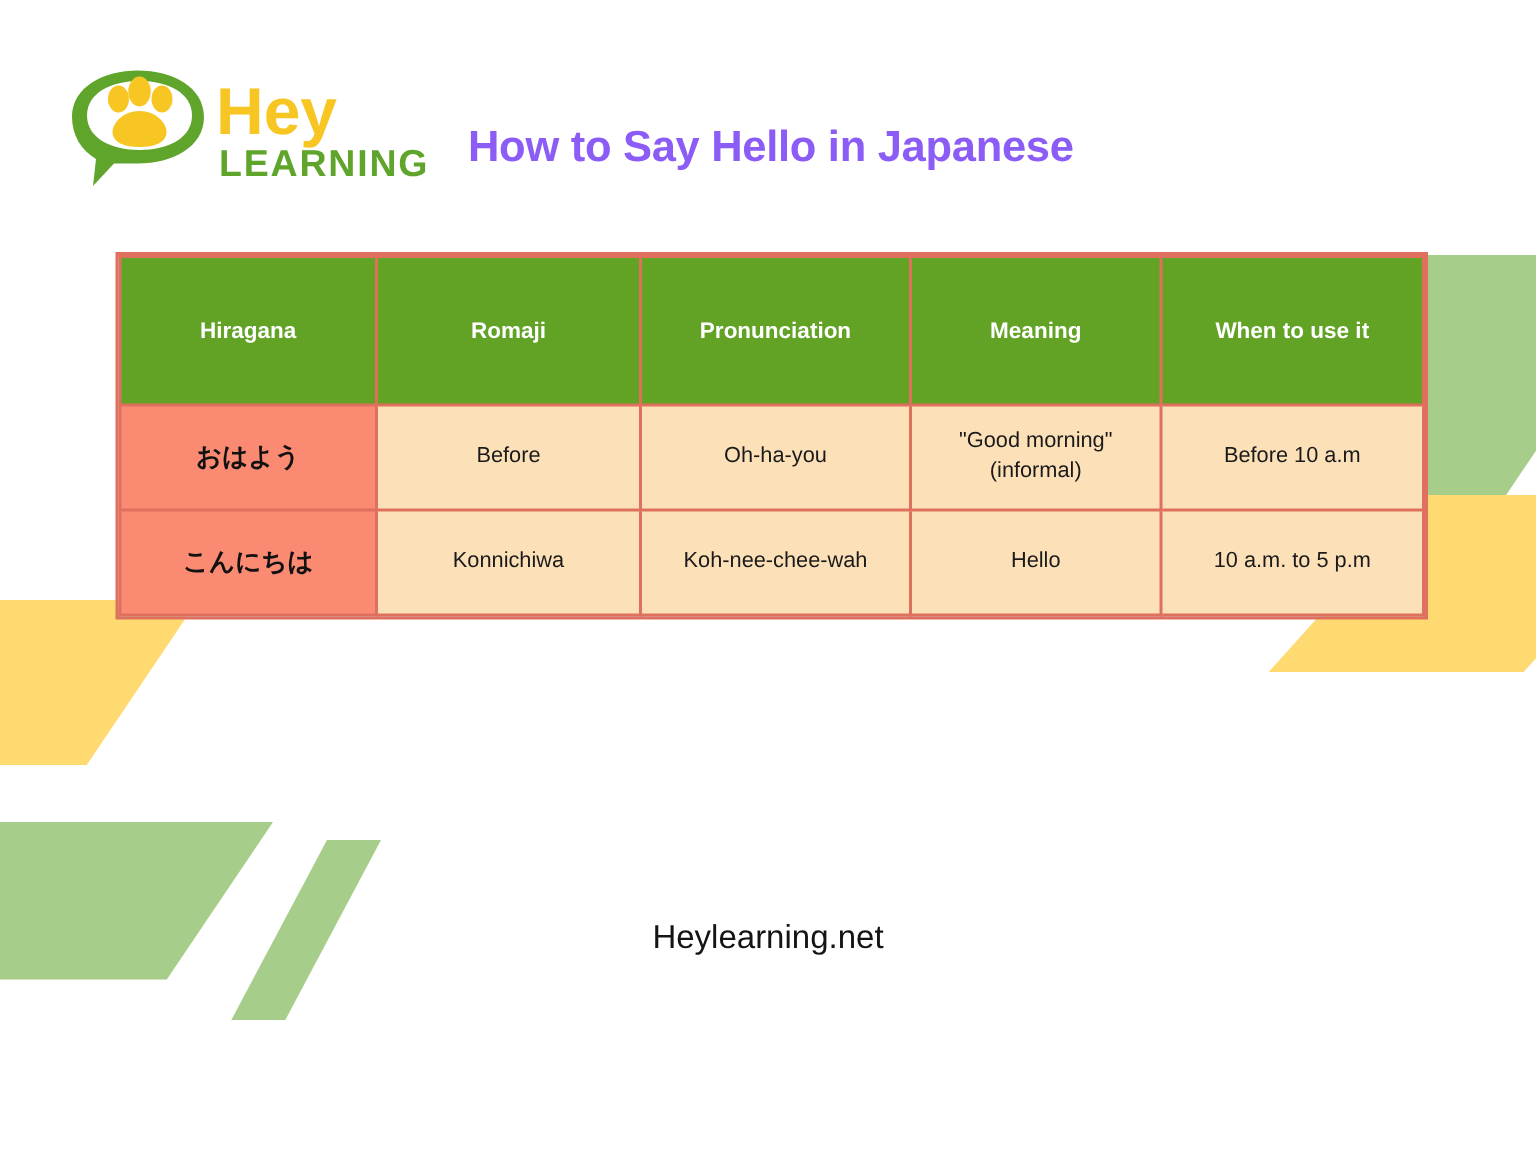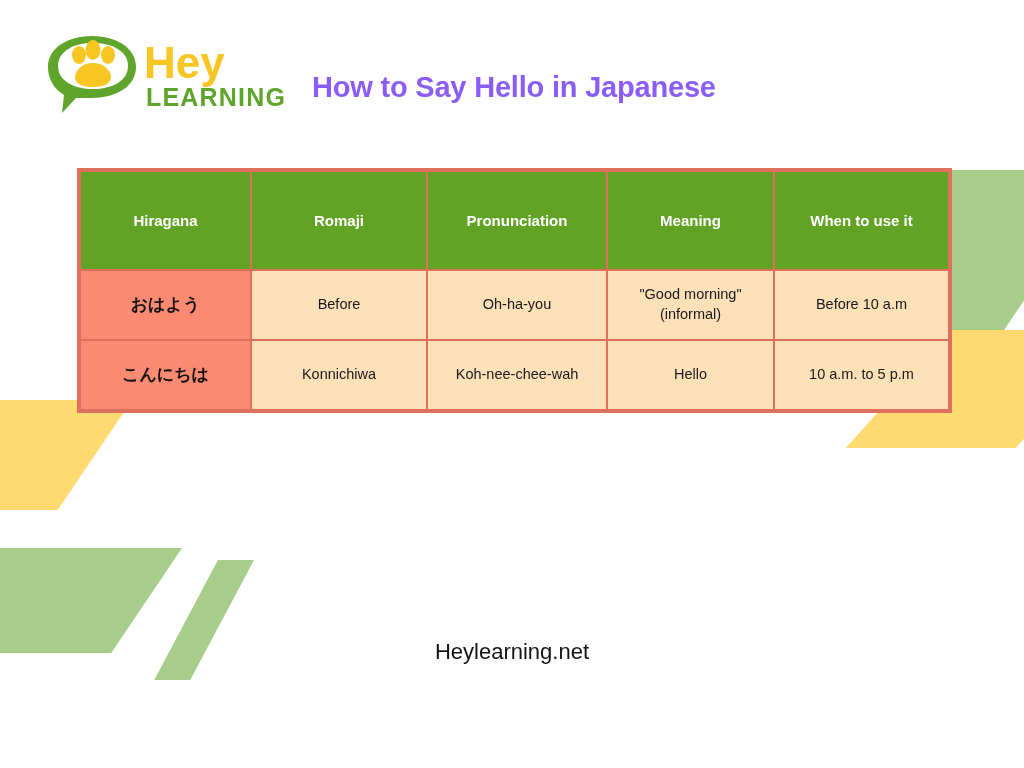--- a/index.html
+++ b/index.html
@@ -44,21 +44,21 @@
   }
   .deco-green-strip {
     left:218px; top:560px;
     width:36px; height:120px;
     background:#a6cd8a;
     transform:skewX(-28deg);
     transform-origin:top left;
   }
 
   
-  .header { position:absolute; left:0; top:5px; width:880px; height:150px; z-index:3; }
+  .header { position:absolute; left:0; top:16px; width:880px; height:150px; z-index:3; }
 
   .logo { position:absolute; left:36px; top:28px; width:250px; height:88px; }
   .logo svg { display:block; }
 
   .page-title {
     position:absolute; left:312px; top:66px;
     font-size:29px; font-weight:bold; color:#8b5cf6;
     letter-spacing:-0.2px; white-space:nowrap;
   }
 
@@ -94,21 +94,21 @@
     line-height:1.4;
   }
   .col-1 { width:171px; }
   .col-2 { width:176px; }
   .col-3 { width:180px; }
   .col-4 { width:167px; }
   .col-5 { width:175px; }
 
   
   .footer-url {
-    position:absolute; left:0; top:639px; width:1024px;
+    position:absolute; left:0; top:612px; width:1024px;
     text-align:center; font-size:22px; color:#141414; z-index:3;
   }
 </style>
 </head>
 <body>
 
 <div class="deco deco-green-right"></div>
 <div class="deco deco-yellow-right"></div>
 <div class="deco deco-yellow-left"></div>
 <div class="deco deco-green-left"></div>

